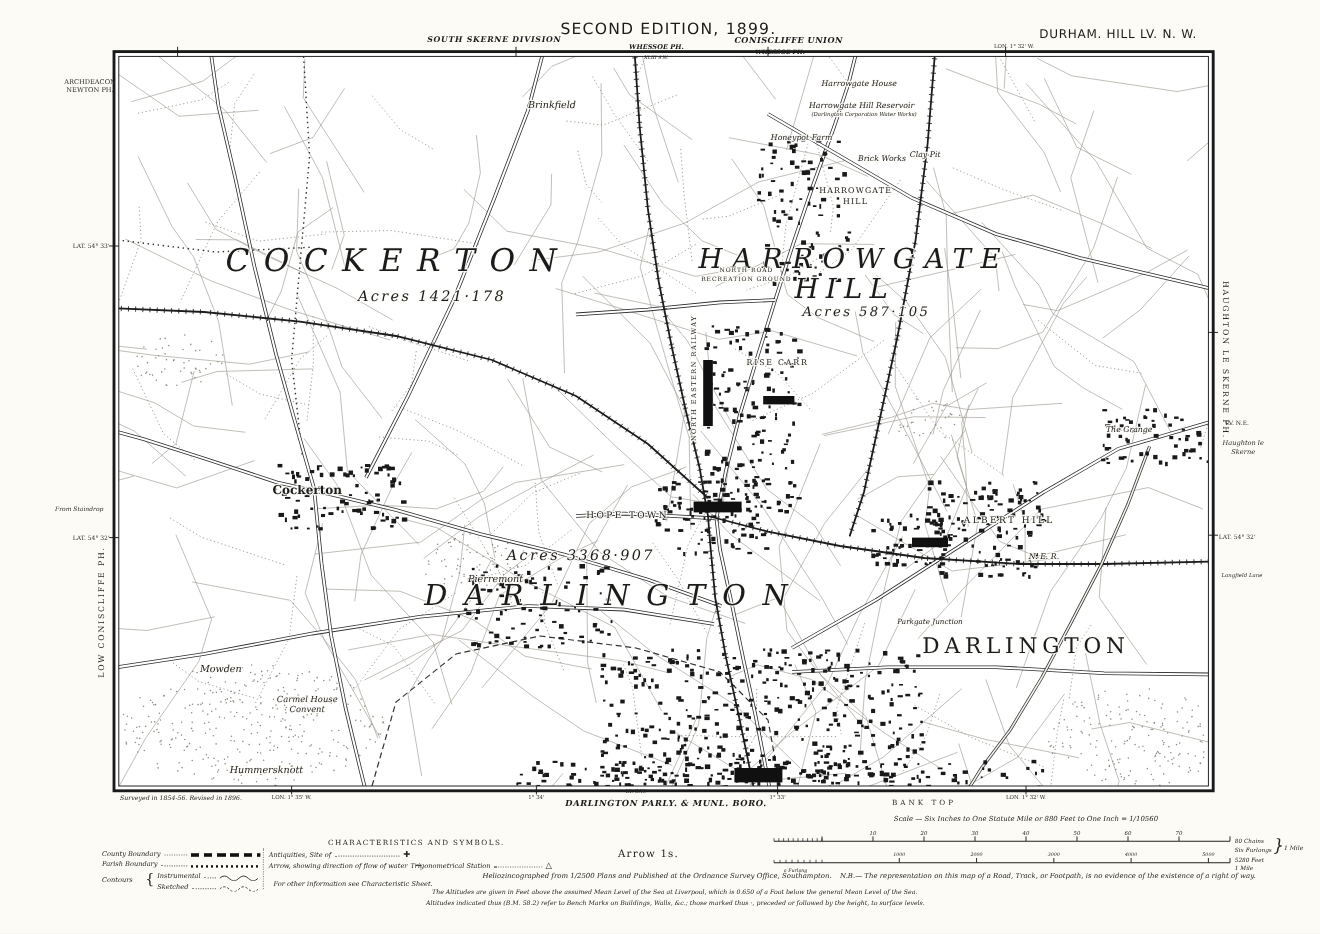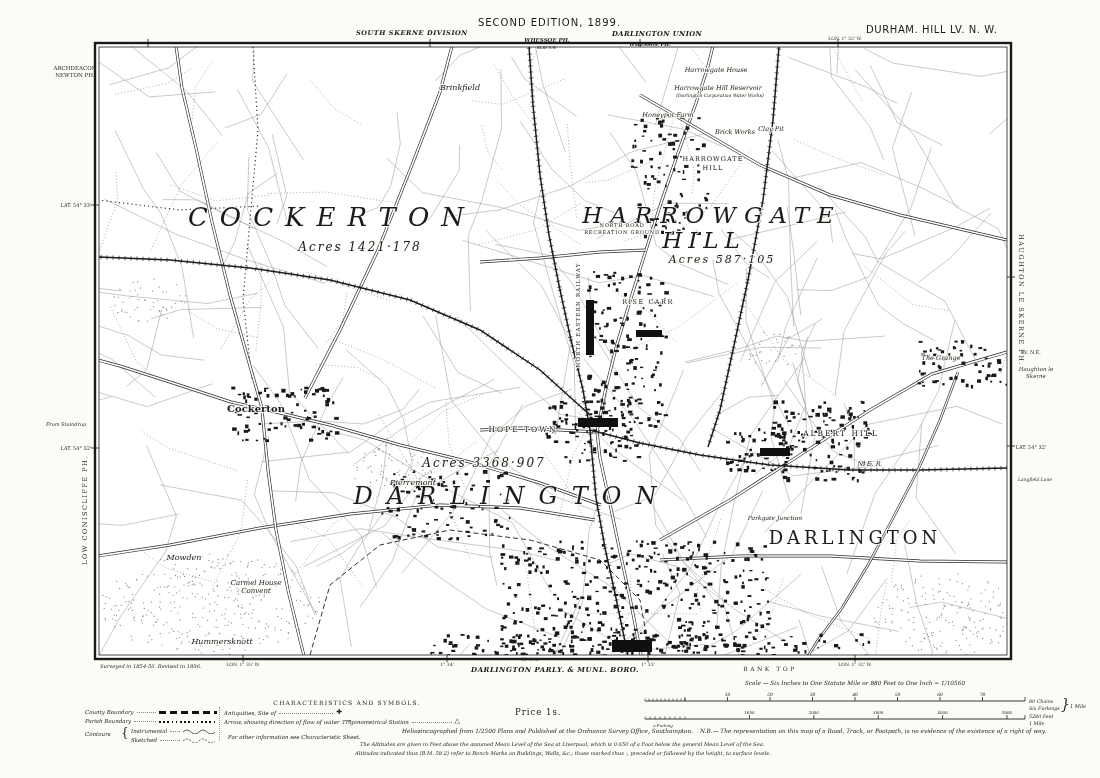--- a/index.html
+++ b/index.html
@@ -2266,24 +2266,24 @@
       <text x="720" y="97" font-size="4.5" text-anchor="middle" class="t-small">(Darlington Corporation Water Works)</text>
       <text x="668" y="117" font-size="6.5" text-anchor="middle" class="t-small">Honeypot Farm</text>
       <text x="735" y="134" font-size="6.5" text-anchor="middle" class="t-small">Brick Works</text>
       <text x="771" y="131" font-size="6.5" text-anchor="middle" class="t-small">Clay Pit</text>
       <text x="775" y="520" font-size="6" text-anchor="middle" class="t-small">Parkgate Junction</text>
       <text x="941" y="360" font-size="6.5" text-anchor="middle" class="t-small">The Grange</text>
       <text x="870" y="466" font-size="6.5" text-anchor="middle" class="t-small">N. E. R.</text>
     </svg>
 
   <div class="abs ital bold" style="left:356px;top:29px;font-size:6.5px;letter-spacing:.6px">SOUTH SKERNE DIVISION</div>
-  <div class="abs sans c" style="left:467px;top:17px;width:165px;font-size:10px;letter-spacing:1px">SECOND EDITION, 1899.</div>
+  <div class="abs sans c" style="left:467px;top:17px;width:165px;font-size:13px;letter-spacing:1px">SECOND EDITION, 1899.</div>
   <div class="abs ital bold c" style="left:517px;top:37px;width:60px;font-size:5.5px">WHESSOE PH.</div>
   <div class="abs ital c" style="left:517px;top:45px;width:60px;font-size:4px">XLIII S.W.</div>
-  <div class="abs ital bold" style="left:612px;top:30px;font-size:6.8px;letter-spacing:.4px">DARLINGTON UNION</div>
+  <div class="abs ital bold" style="left:612px;top:30px;font-size:6.8px;letter-spacing:.4px">CONISCLIFFE UNION</div>
   <div class="abs ital bold c" style="left:622px;top:41px;width:56px;font-size:5px">WHESSOE PH.</div>
   <div class="abs sans" style="left:866px;top:24px;font-size:10px;letter-spacing:.6px">DURHAM.   HILL   LV.  N. W.</div>
 
   <div class="abs c" style="left:212px;top:699px;width:270px;font-size:6px;letter-spacing:1.2px">CHARACTERISTICS AND SYMBOLS.</div>
 
   <div class="abs lrow" style="left:85px;top:709px;width:132px">
     <span>County Boundary</span>
     <span class="leader"></span>
     <span class="sym-county"></span>
   </div>
@@ -2321,21 +2321,21 @@
     <span class="leader"></span>
     <span class="symch">→</span>
   </div>
   <div class="abs lrow" style="left:342px;top:718px;width:118px">
     <span>Trigonometrical Station</span>
     <span class="leader"></span>
     <span class="symch">△</span>
   </div>
   <div class="abs ital" style="left:228px;top:734px;font-size:5.5px">For other information see Characteristic Sheet.</div>
 
-  <div class="abs" style="left:515px;top:707px;font-size:8.5px;letter-spacing:1px">Price 1s.</div>
+  <div class="abs" style="left:515px;top:707px;font-size:8.5px;letter-spacing:1px">Arrow 1s.</div>
 
   <div class="abs ital c" style="left:640px;top:680px;width:430px;font-size:5.8px">Scale — Six Inches to One Statute Mile or 880 Feet to One Inch = 1/10560</div>
   <svg id="scalesvg" width="470" height="46">
       <line x1="15" y1="13" x2="395" y2="13" stroke="#222" stroke-width="0.9"></line>
       <line x1="15" y1="10.5" x2="15" y2="13" stroke="#222" stroke-width="0.6"></line>
       <line x1="19" y1="10.5" x2="19" y2="13" stroke="#222" stroke-width="0.6"></line>
       <line x1="23" y1="10.5" x2="23" y2="13" stroke="#222" stroke-width="0.6"></line>
       <line x1="27" y1="10.5" x2="27" y2="13" stroke="#222" stroke-width="0.6"></line>
       <line x1="31" y1="10.5" x2="31" y2="13" stroke="#222" stroke-width="0.6"></line>
       <line x1="35" y1="10.5" x2="35" y2="13" stroke="#222" stroke-width="0.6"></line>

